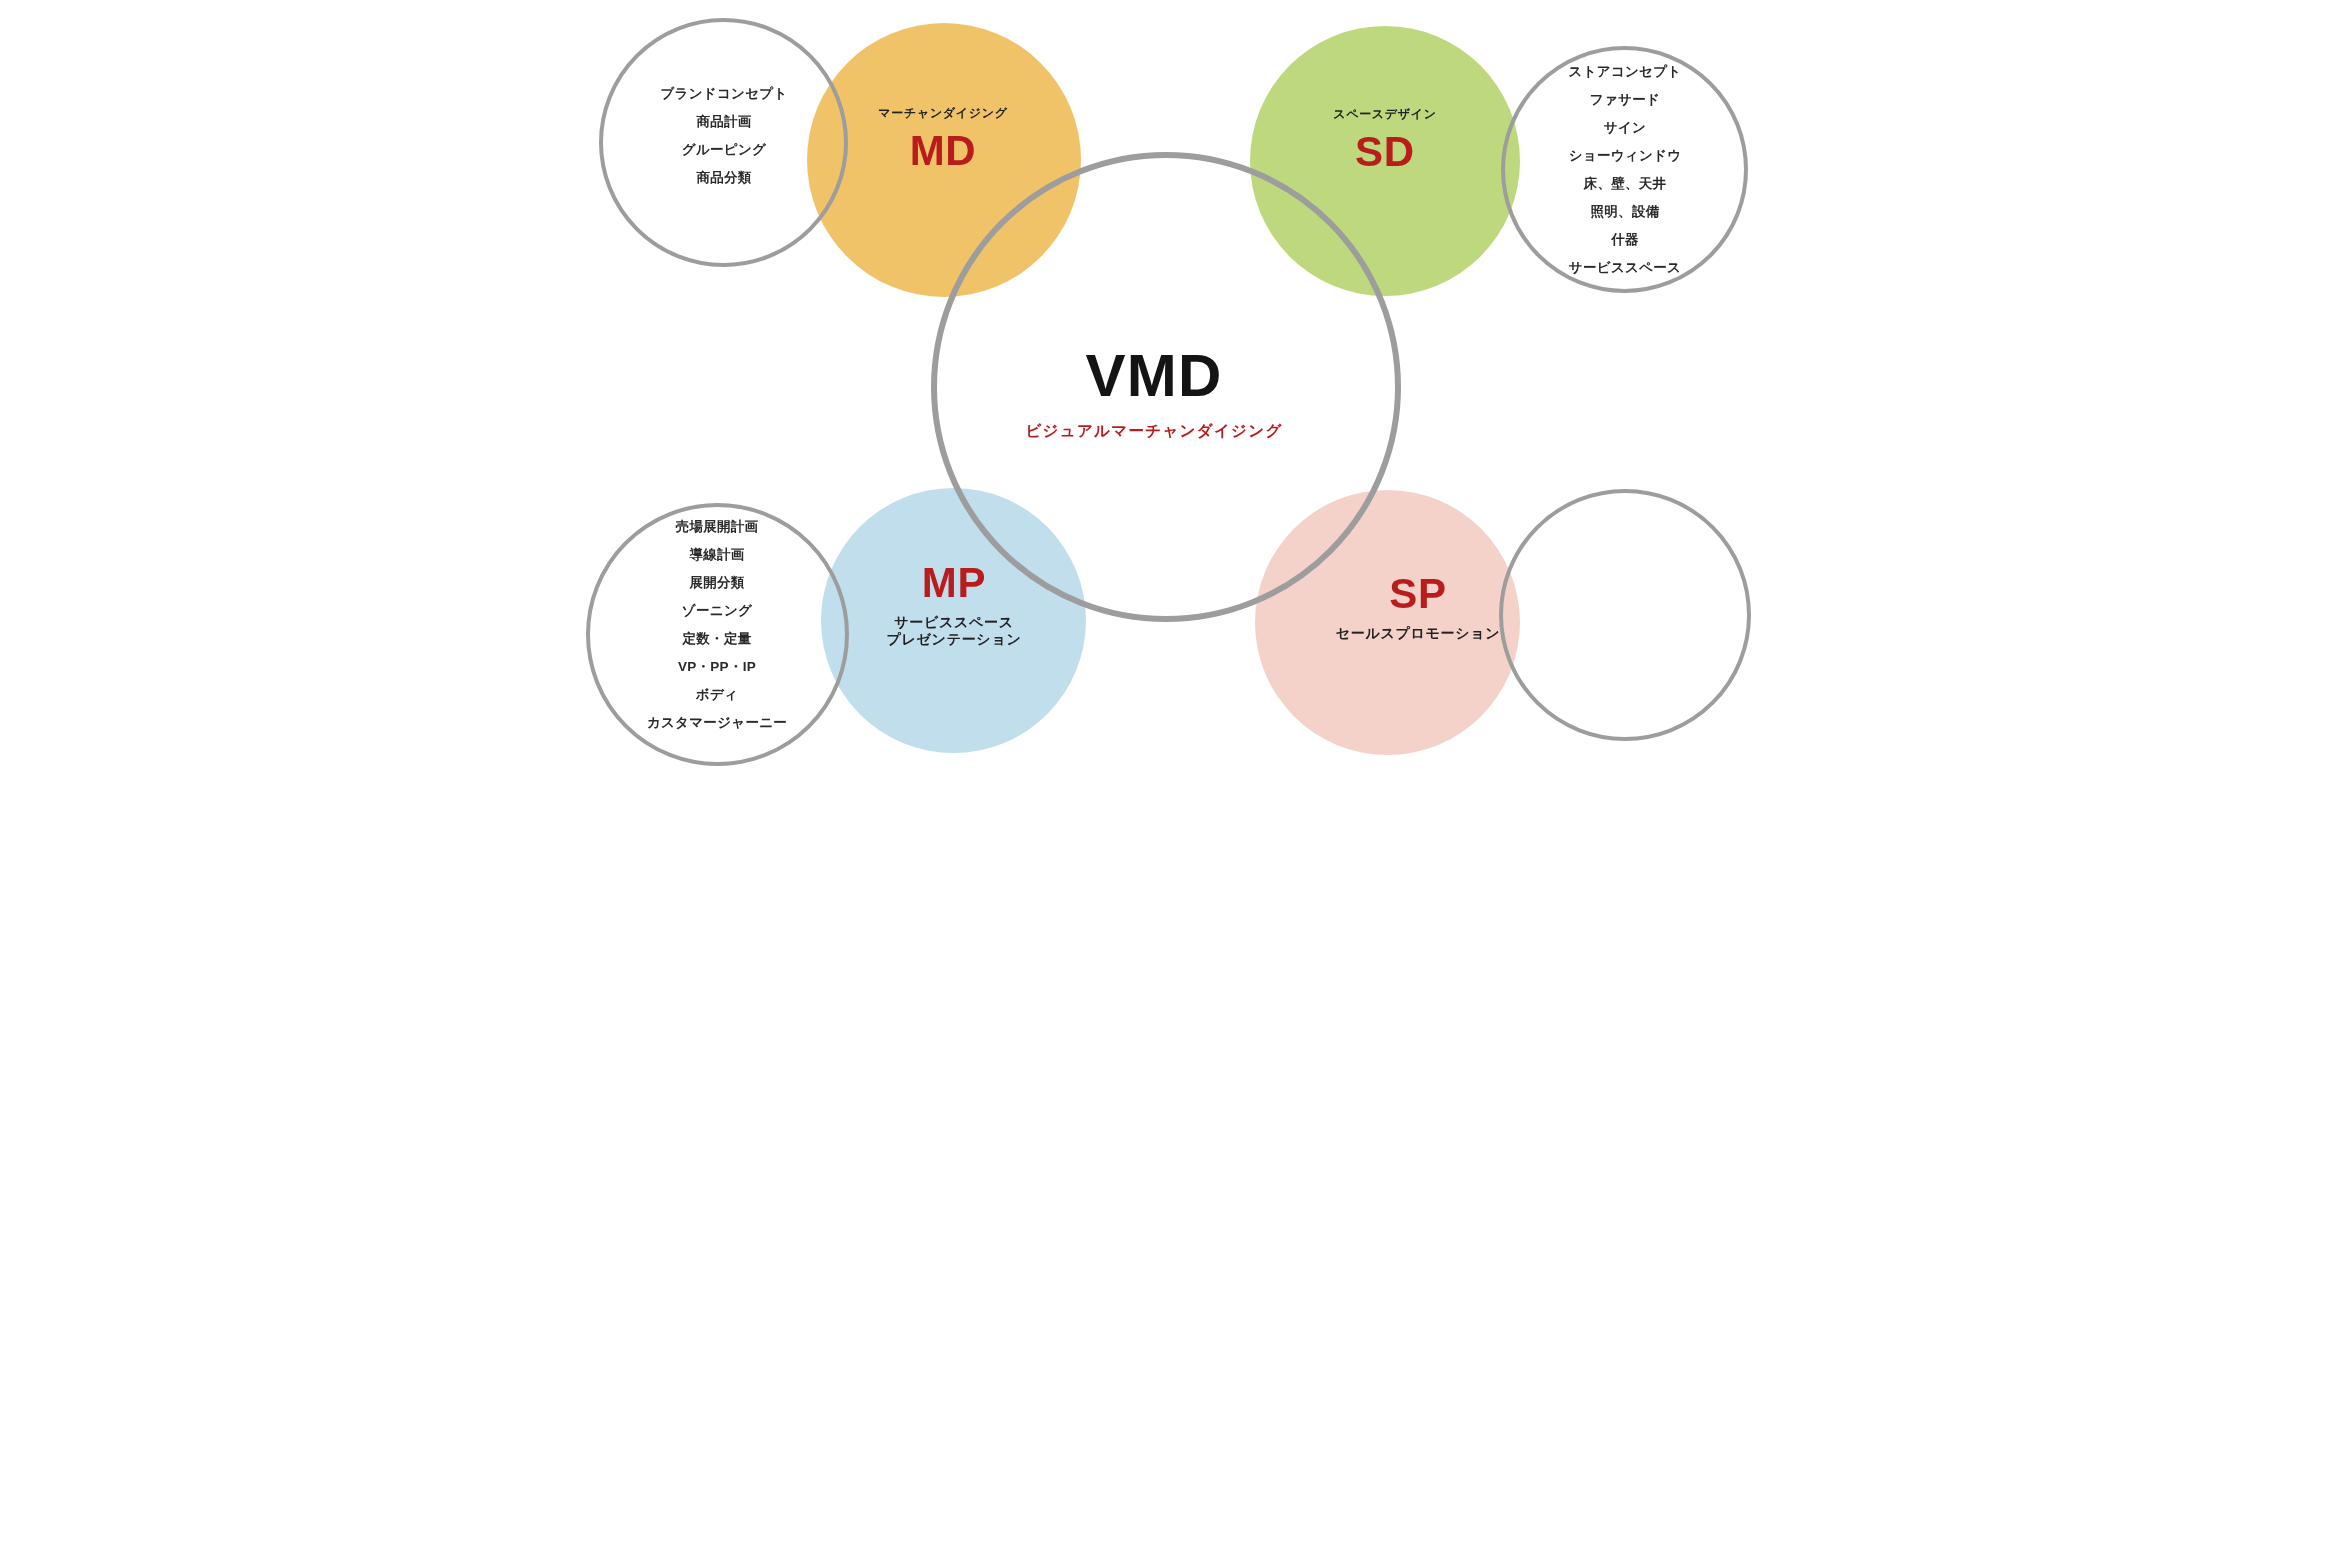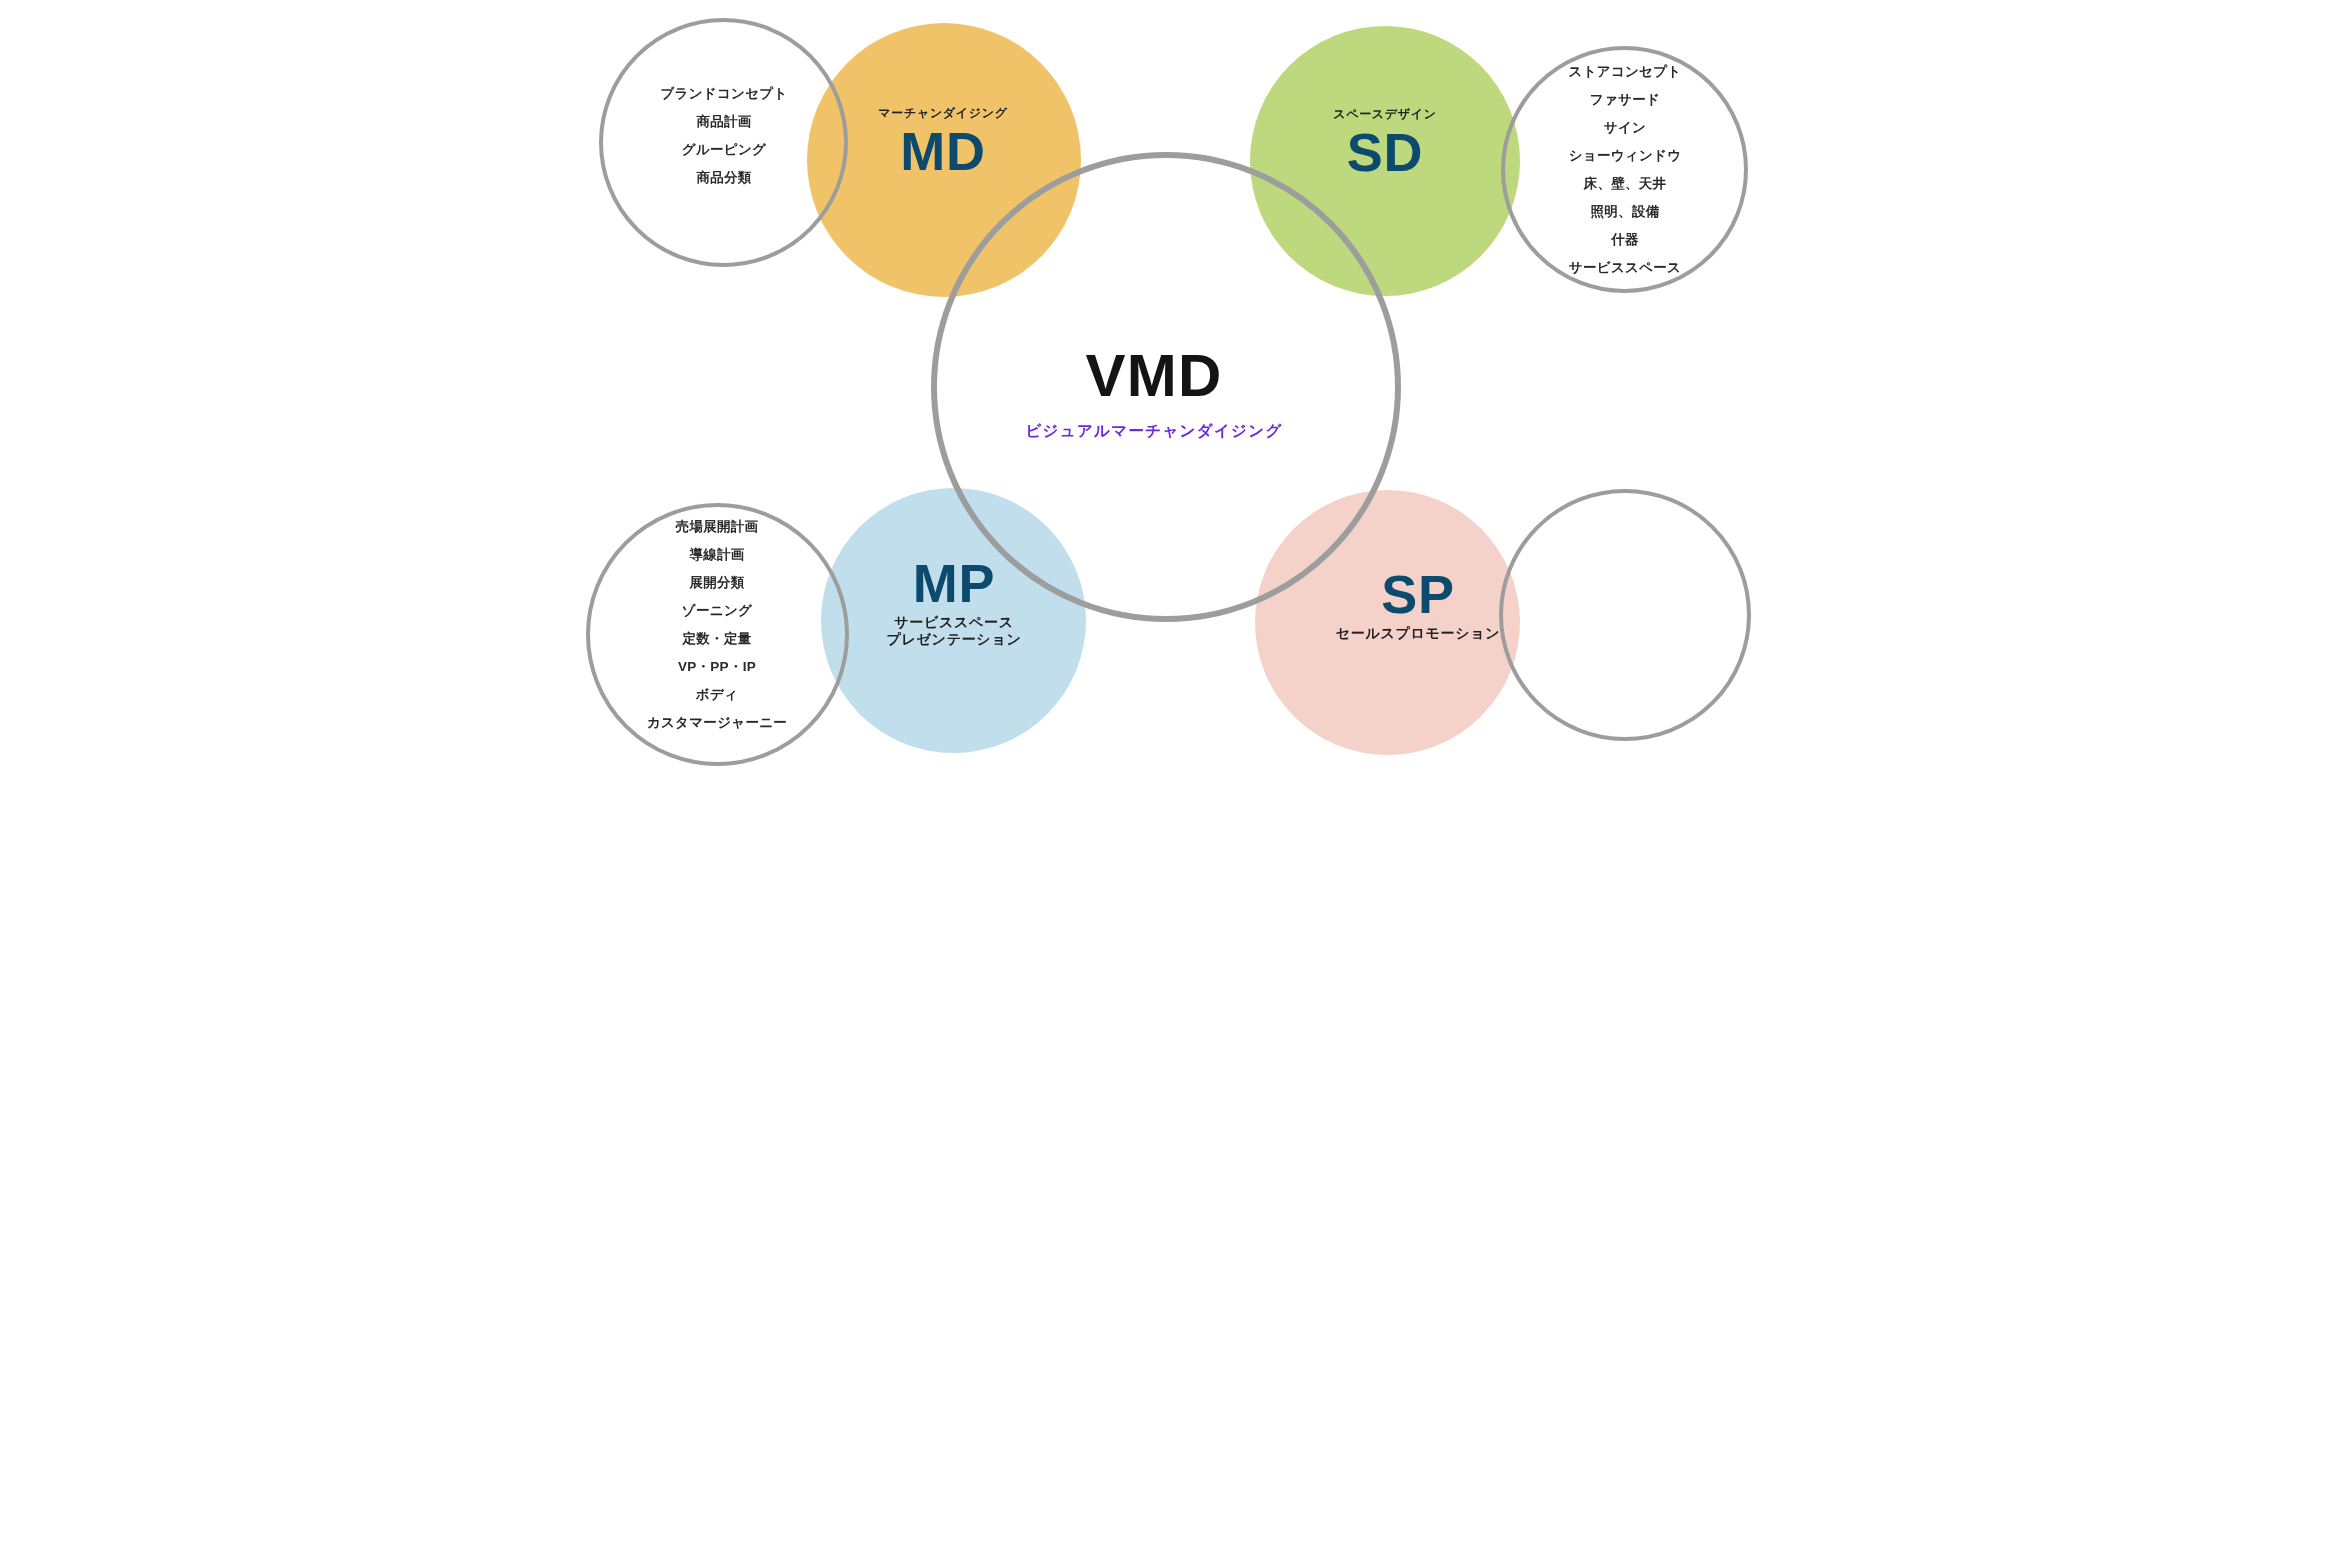--- a/index.html
+++ b/index.html
@@ -13,26 +13,26 @@
   .list-ring{z-index:3;background:transparent;border:4.7px solid #9D9D9D;}
 
   .md-bg{background:#F0C369;}
   .sd-bg{background:#BED87E;}
   .mp-bg{background:#C0DEEC;}
   .sp-bg{background:#F4D2CA;}
 
   .txt{position:absolute;z-index:4;transform:translate(-50%,-50%);text-align:center;color:#1F1F1F;white-space:nowrap;}
 
   .node-label{font-size:12px;font-weight:700;letter-spacing:0.7px;line-height:17.5px;color:#222222;}
-  .node-acronym{font-size:54px;font-weight:700;line-height:46px;letter-spacing:0.7px;color:#0c4a6e;text-align:center;}
+  .node-acronym{font-size:42px;font-weight:700;line-height:46px;letter-spacing:0.7px;color:#b91c1c;text-align:center;}
   .node-sub{font-size:14px;font-weight:700;letter-spacing:0.7px;line-height:17px;color:#222222;margin-top:8px;}
   .gap-above{margin-bottom:5.4px;}
 
   .center-acronym{font-size:60px;font-weight:700;line-height:81px;letter-spacing:1.3px;color:#141414;}
-  .center-sub{font-size:15.5px;font-weight:700;letter-spacing:1.3px;color:#6d28d9;margin-top:5px;}
+  .center-sub{font-size:15.5px;font-weight:700;letter-spacing:1.3px;color:#b91c1c;margin-top:5px;}
 
   .item-list .list-line{font-size:13.5px;font-weight:700;line-height:28px;color:#2A2A2A;letter-spacing:0.3px;}
 </style>
 </head>
 <body>
 
 <div id="stage">
 
   <div class="circle fill-circle md-bg" style="left:222px;top:23px;width:274px;height:274px;"></div>
   <div class="circle fill-circle sd-bg" style="left:665px;top:25.6px;width:270px;height:270px;"></div>

